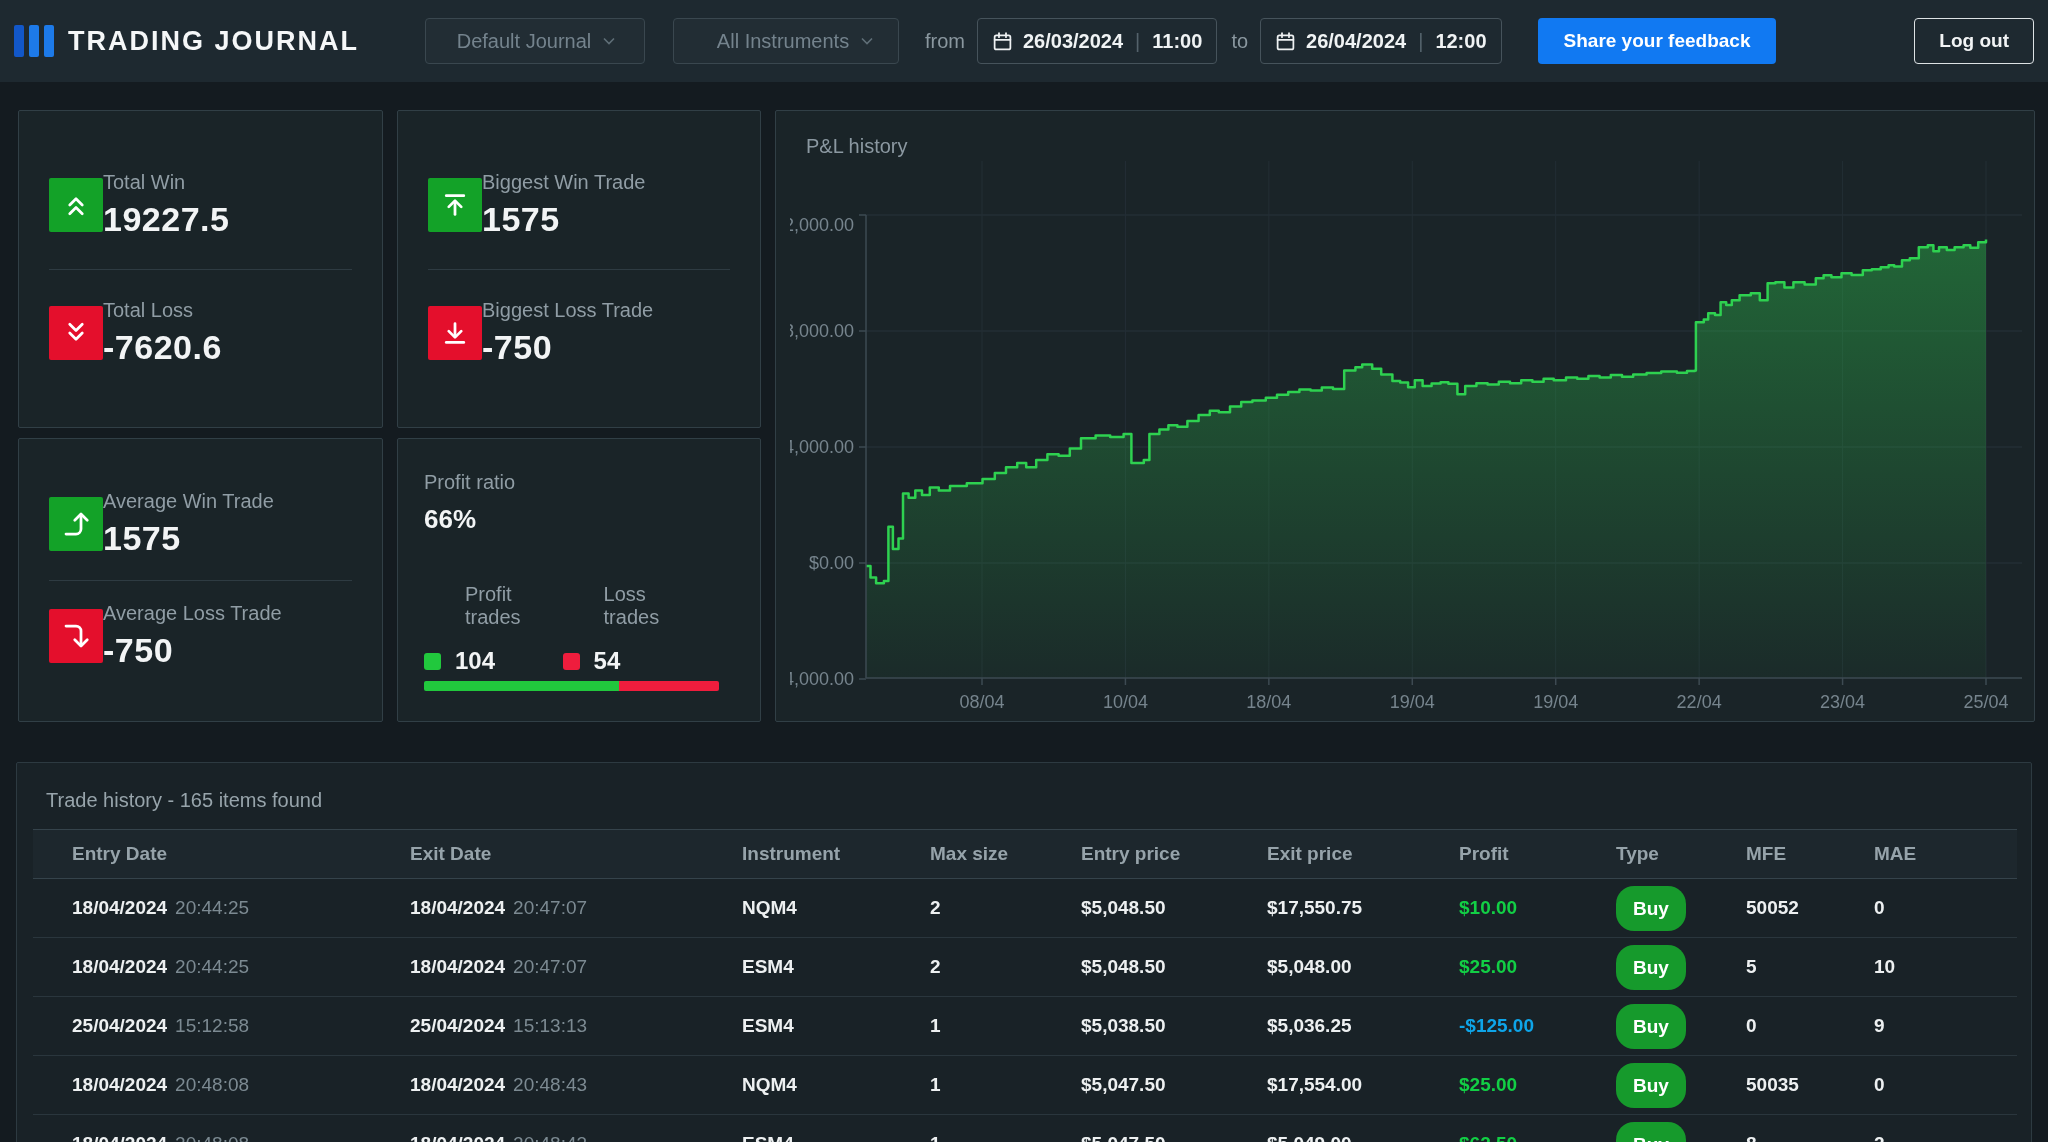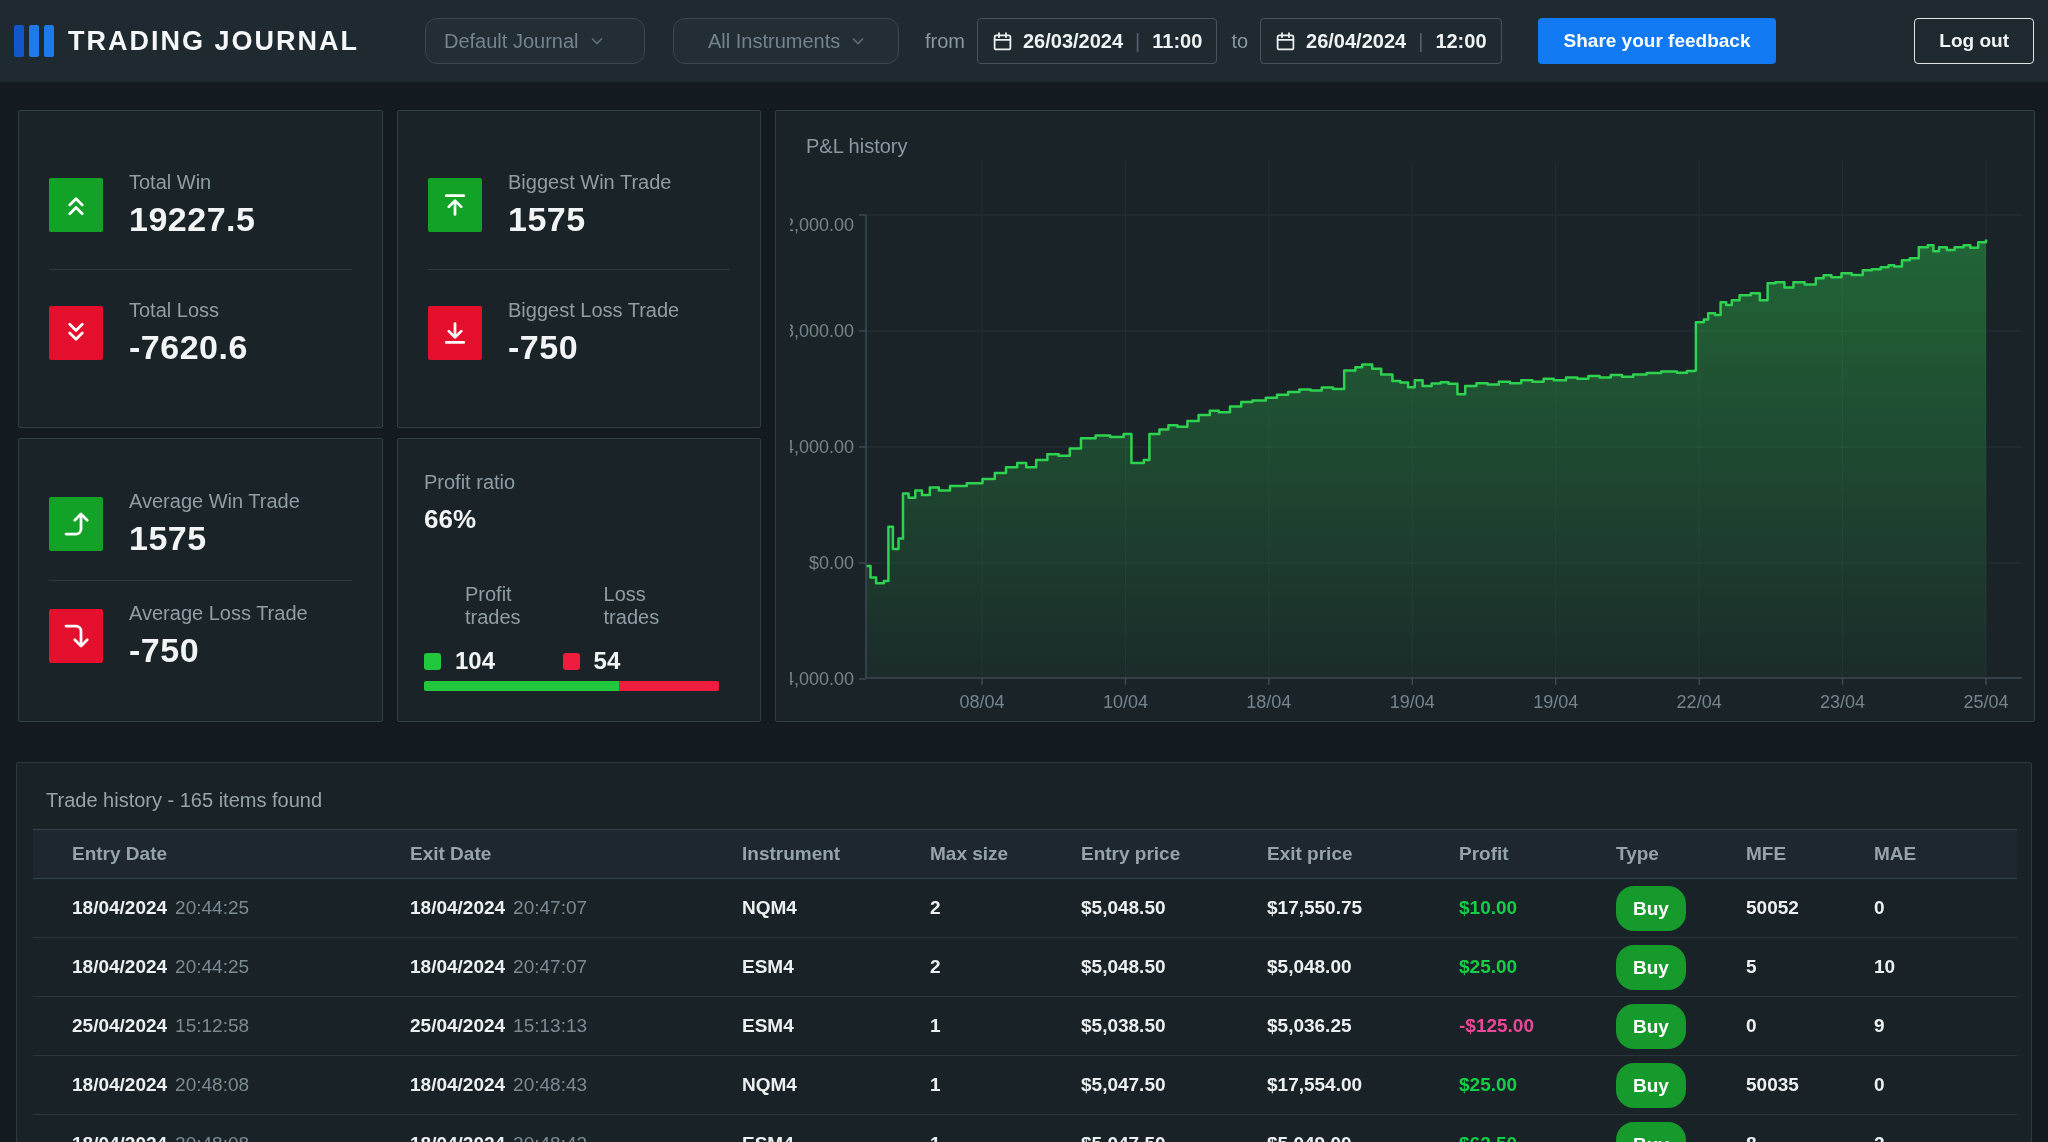--- a/index.html
+++ b/index.html
@@ -15,22 +15,22 @@
     background:#1e2930;display:flex;align-items:center;padding:0 14px;box-sizing:border-box;
   }
   .logo{display:flex;align-items:center;gap:14px;}
   .logo-bars{display:flex;gap:5px;}
   .logo-bars i{display:block;width:10px;height:32px;border-radius:2px;}
   .logo-bars i:nth-child(1){background:#1257c9;}
   .logo-bars i:nth-child(2){background:#1d7ae9;}
   .logo-bars i:nth-child(3){background:#1d7ae9;}
   .app-title{font-size:27px;font-weight:800;letter-spacing:2px;color:#f5f7f8;white-space:nowrap;}
   .tb-select{
-    height:46px;display:flex;align-items:center;justify-content:flex-start;
-    background:#222d34;border:1px solid #3a474f;border-radius:12px;
+    height:46px;display:flex;align-items:center;justify-content:center;
+    background:#222d34;border:1px solid #3a474f;border-radius:4px;
     padding:0 14px 0 18px;box-sizing:border-box;color:#74838d;font-size:20px;cursor:pointer;
   }
   .sel-journal{width:220px;margin-left:66px;}
   .sel-instruments{width:226px;margin-left:28px;padding-left:34px;}
   .chev{width:16px;height:16px;flex:none;margin-left:10px;}
   .tb-label{color:#8a979f;font-size:20px;margin:0 0 0 26px;}
   .datebox{
     height:46px;display:flex;align-items:center;gap:10px;
     border:1px solid #46535b;border-radius:4px;background:transparent;
     padding:0 14px;box-sizing:border-box;margin-left:12px;cursor:pointer;
@@ -50,21 +50,21 @@
   }
   
   .stats-grid{
     position:absolute;left:18px;top:110px;width:743px;height:612px;
     display:grid;grid-template-columns:365px 364px;grid-template-rows:318px 284px;gap:10px 14px;
   }
   .card{
     background:#1a2428;border:1px solid #313f46;border-radius:2px;box-sizing:border-box;
   }
   .stat-card{display:flex;flex-direction:column;justify-content:center;padding:30px 30px;}
-  .stat-row{display:flex;align-items:center;gap:26px;flex:1;}
+  .stat-row{display:flex;align-items:center;flex:1;}
   .stat-icon{
     width:54px;height:54px;border-radius:2px;flex:none;
     display:flex;align-items:center;justify-content:center;
   }
   .stat-icon.green{background:#13a228;}
   .stat-icon.red{background:#e40f2c;}
   .stat-icon svg{width:30px;height:30px;}
   .stat-label{font-size:20px;color:#909da5;margin-bottom:6px;}
   .stat-value{font-size:34px;font-weight:800;color:#f2f4f5;letter-spacing:.5px;}
   .card-divider{height:1px;background:#2e3b42;margin:0 0;}
@@ -102,21 +102,21 @@
     align-items:center;
   }
   .t-head{
     height:48px;background:#1d272d;border-top:1px solid #35434b;border-bottom:1px solid #35434b;
   }
   .t-head .th{font-size:19px;font-weight:700;color:#96a3aa;padding-left:39px;}
   .t-row{height:58px;border-bottom:1px solid #2a363d;cursor:pointer;}
   .t-row .td{font-size:19px;font-weight:700;color:#edf0f1;padding-left:39px;white-space:nowrap;}
   .t-row .time{color:#7c8a92;font-weight:400;margin-left:8px;}
   .profit-pos{color:#12cf45;}
-  .profit-neg{color:#ec4899;}
+  .profit-neg{color:#0ea5e9;}
   .badge-buy{
     display:inline-block;background:#169a2c;color:#fff;border-radius:18px;
     padding:13px 17px;font-size:19px;font-weight:700;line-height:1;
   }
 </style>
 </head>
 <body>
 
 <header class="topbar">
   <div class="logo">

